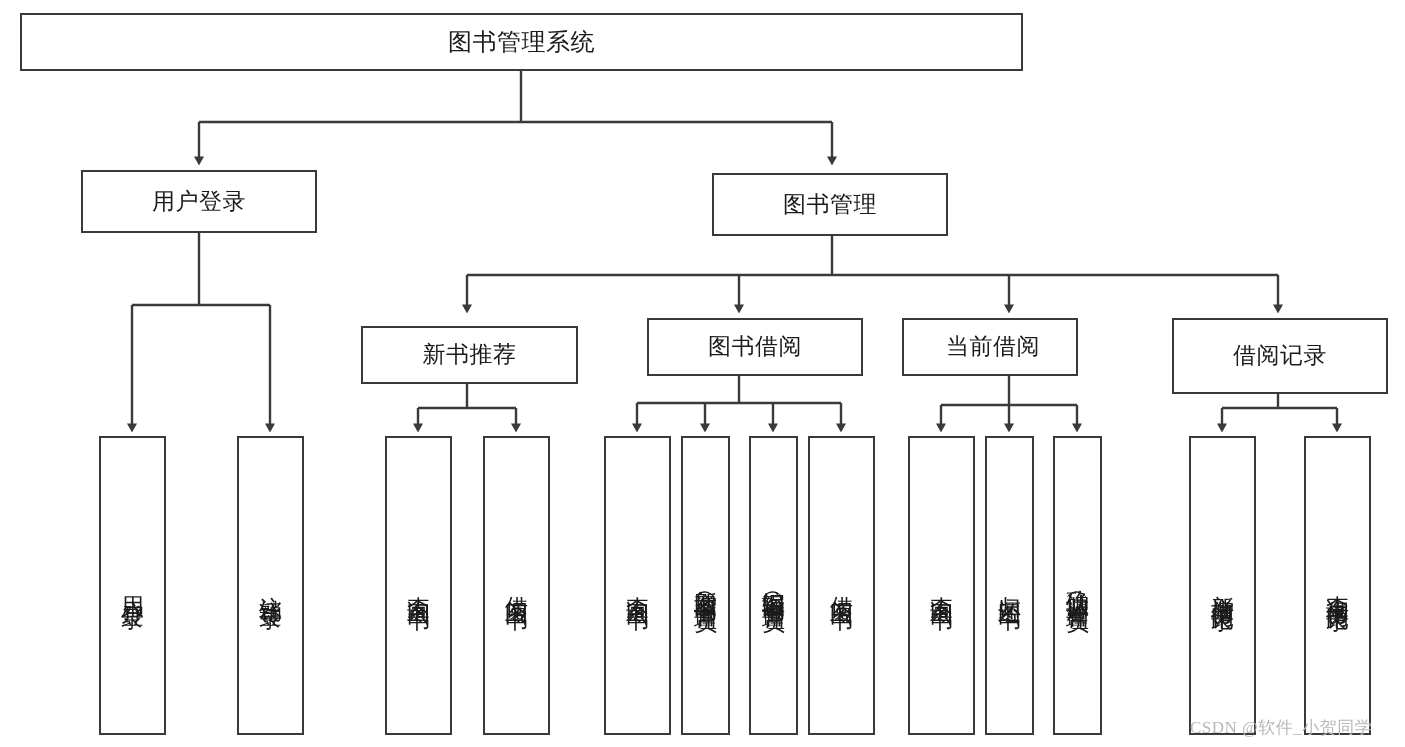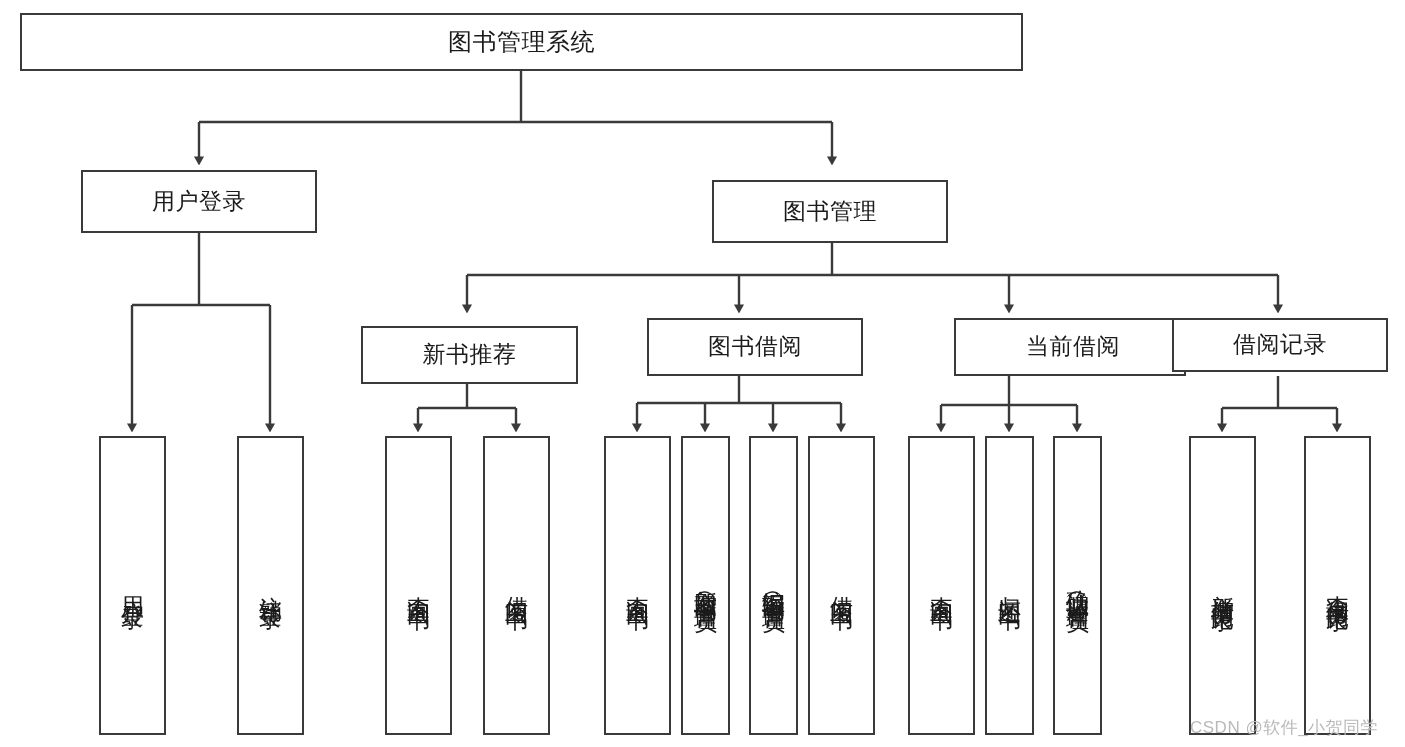--- a/index.html
+++ b/index.html
@@ -6,21 +6,21 @@
   html, body {
     margin: 0;
     padding: 0;
     background: #ffffff;
   }
   #diagram-root {
     position: relative;
     width: 1405px;
     height: 747px;
     background: #ffffff;
-    font-family: Liberation Sans, sans-serif;
+    font-family: Liberation Serif, serif;
     overflow: hidden;
     -webkit-font-smoothing: antialiased;
   }
   #connector-layer {
     position: absolute;
     left: 0;
     top: 0;
     width: 1405px;
     height: 747px;
     pointer-events: none;
@@ -148,37 +148,37 @@
   </svg>
 
   <div class="node root horizontal" style="left:20px; top:13px; width:1003px; height:58px;">
     <span class="node-label">图书管理系统</span>
   </div>
 
   <div class="node horizontal" style="left:81px; top:170px; width:236px; height:63px;">
     <span class="node-label">用户登录</span>
   </div>
 
-  <div class="node horizontal" style="left:712px; top:180px; width:236px; height:63px;">
+  <div class="node horizontal" style="left:712px; top:173px; width:236px; height:63px;">
     <span class="node-label">图书管理</span>
   </div>
 
   <div class="node horizontal" style="left:361px; top:326px; width:217px; height:58px;">
     <span class="node-label">新书推荐</span>
   </div>
 
   <div class="node horizontal" style="left:647px; top:318px; width:216px; height:58px;">
     <span class="node-label">图书借阅</span>
   </div>
 
-  <div class="node horizontal" style="left:954px; top:318px; width:232px; height:58px;padding-left:6px;">
+  <div class="node horizontal" style="left:902px; top:318px; width:176px; height:58px;padding-left:6px;">
     <span class="node-label">当前借阅</span>
   </div>
 
-  <div class="node horizontal" style="left:1172px; top:318px; width:216px; height:54px;">
+  <div class="node horizontal" style="left:1172px; top:318px; width:216px; height:76px;">
     <span class="node-label">借阅记录</span>
   </div>
 
   <div class="node vertical" style="left:99px; top:436px; width:67px; height:299px;">
     <span class="node-label">用户登录</span>
   </div>
 
   <div class="node vertical" style="left:237px; top:436px; width:67px; height:299px;">
     <span class="node-label">注销登录</span>
   </div>

